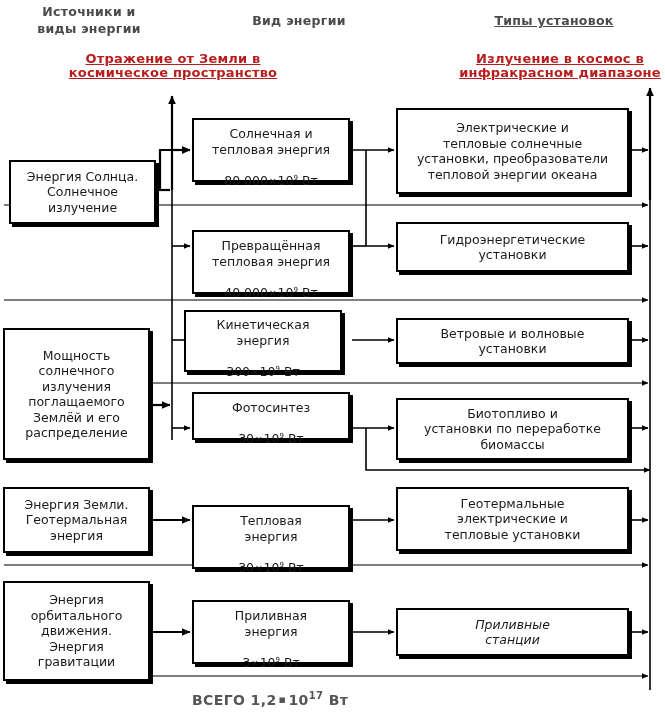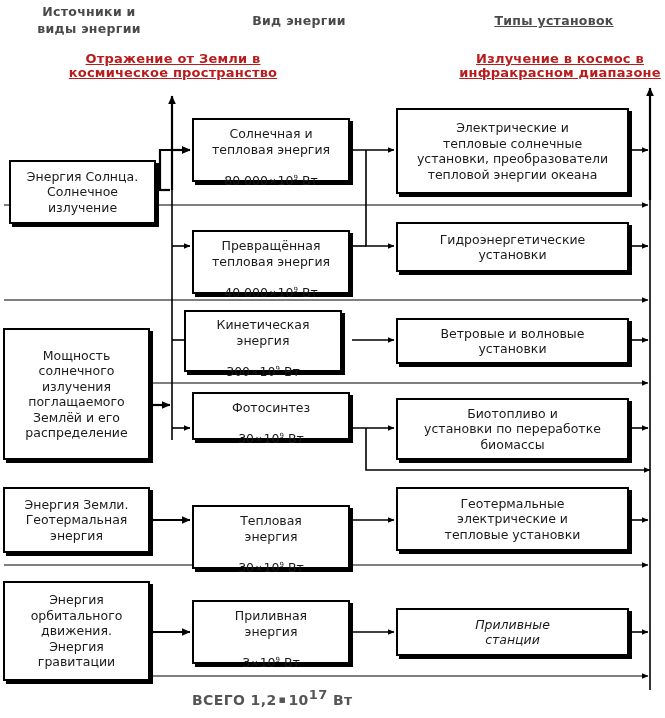--- a/index.html
+++ b/index.html
@@ -275,16 +275,16 @@
 установки по переработке
 биомассы</span>
   </div>
 
   <div class="box" style="left:396px;top:608px;width:233px;height:48px;font-style:italic;">
     <span class="inner">Приливные
 станции</span>
   </div>
 
   <div class="total" style="left:192px;top:692px;">
-    <span>ВСЕГО 1,2</span><span class="sq">▪</span><span>10</span><sup style="font-size:13px;">17</sup>&nbsp;<span>Вт</span>
+    <span>ВСЕГО 1,2</span><span class="sq">▪</span><span>10</span><sup style="font-size:10px;">17</sup>&nbsp;<span>Вт</span>
   </div>
 
 </div>
 
 </body></html>

